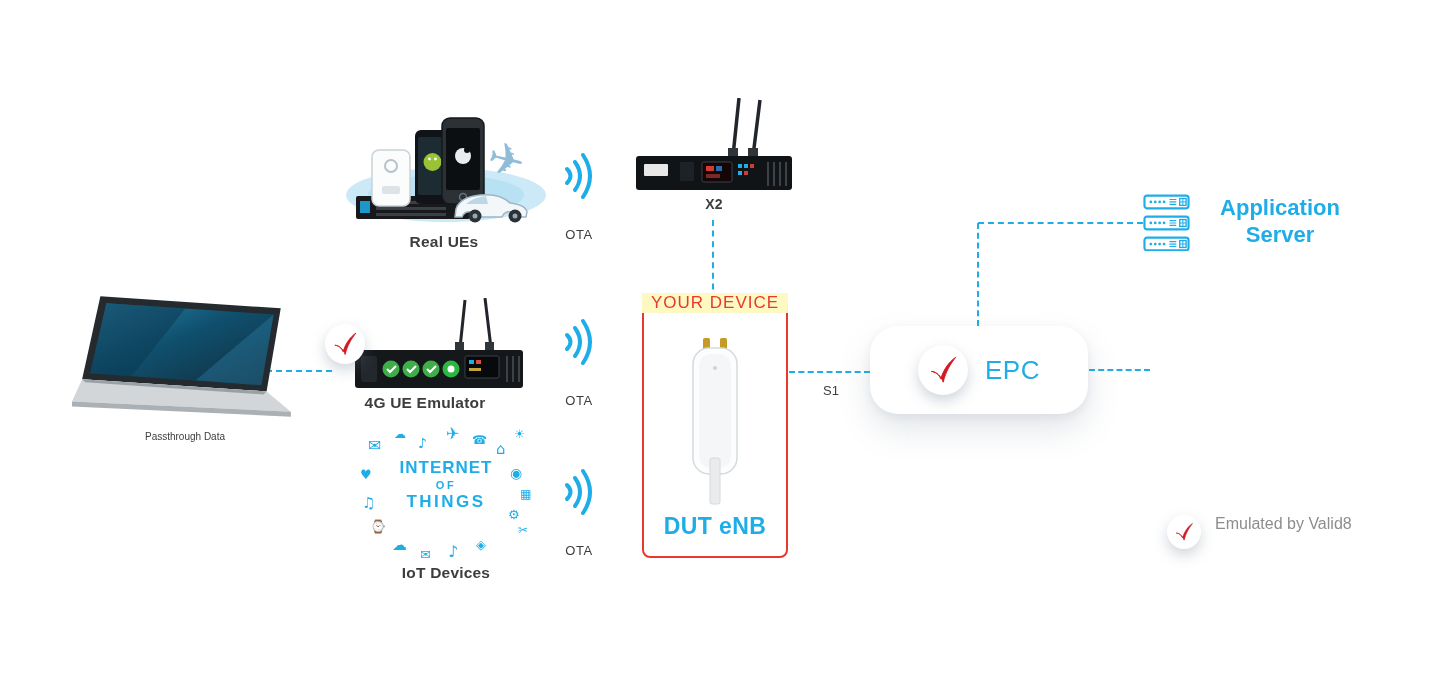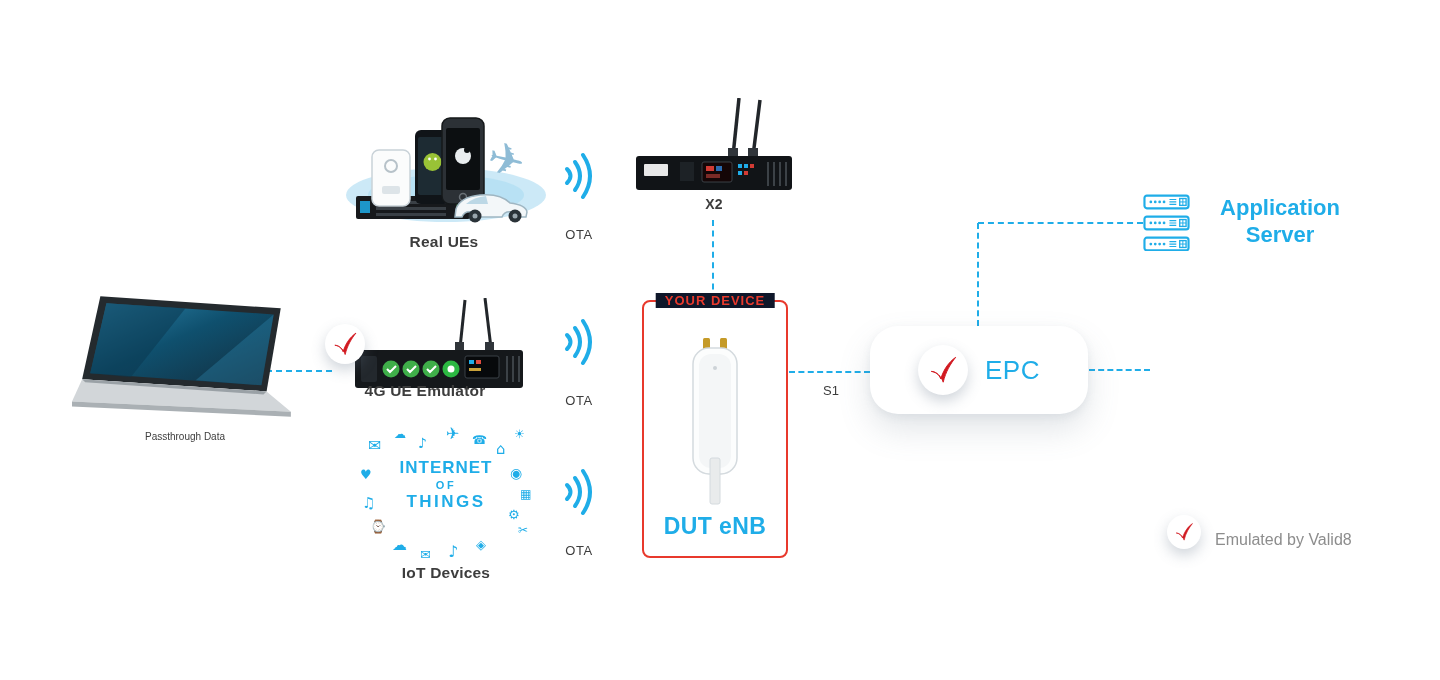--- a/index.html
+++ b/index.html
@@ -32,38 +32,38 @@
   
   .real-ues{left:338px;top:92px;width:212px;height:165px}
   .real-ues .node-label{position:absolute;left:0;right:0;top:141px}
 
   
   .laptop{left:72px;top:296px;width:228px;height:130px}
   .passthrough-label{position:absolute;left:80px;top:431px;width:210px;z-index:2}
 
   
   .emulator{left:325px;top:298px;width:200px;height:120px}
-  .emulator .node-label{position:absolute;left:0;right:0;top:84px}
+  .emulator .node-label{position:absolute;left:0;right:0;top:96px}
 
   
   .iot-cloud{left:360px;top:424px;width:172px;height:158px}
   .iot-glyph{position:absolute;color:var(--cyan);line-height:1;font-family:"DejaVu Sans",sans-serif}
   .iot-text{position:absolute;left:0;right:0;top:34px;text-align:center;color:var(--cyan);font-weight:800}
   .iot-text .l1{display:block;font-size:17px;letter-spacing:1px}
   .iot-text .l2{display:block;font-size:11px;letter-spacing:2.5px;margin:1px 0}
   .iot-text .l3{display:block;font-size:17px;letter-spacing:2.5px}
   .iot-cloud .node-label{position:absolute;left:0;right:0;bottom:0}
 
   
   .x2{left:636px;top:98px;width:156px;height:120px}
   .x2 .node-label{position:absolute;left:0;right:0;top:98px;font-size:14px}
 
   
   .your-device{position:absolute;left:642px;top:300px;width:146px;height:258px;border:2px solid var(--frame-red);border-radius:8px;background:#fff;z-index:2}
-  .frame-label{position:absolute;top:-9px;left:50%;transform:translateX(-50%);background:#0f172a;padding:0 9px;color:var(--frame-red);font-weight:bold;font-size:13px;letter-spacing:1px;white-space:nowrap}
+  .frame-label{position:absolute;top:-9px;left:50%;transform:translateX(-50%);background:#fef9c3;padding:0 9px;color:var(--frame-red);font-weight:normal;font-size:17px;letter-spacing:1px;white-space:nowrap}
   .ap-device{position:absolute;left:50%;transform:translateX(-50%);top:36px}
   .dut-label{position:absolute;bottom:16px;left:0;right:0;text-align:center;color:var(--cyan);font-size:23px;font-weight:800;letter-spacing:.4px}
 
   
   .s1-label{position:absolute;left:814px;top:383px;width:34px;z-index:2}
 
   
   .core-card{position:absolute;height:88px;background:#fff;border-radius:28px;
     box-shadow:0 16px 32px rgba(100,115,135,.18),0 3px 8px rgba(100,115,135,.10);
     display:flex;align-items:center;justify-content:center;gap:17px;z-index:3}
@@ -77,21 +77,21 @@
   .badge.lg{width:50px;height:50px}
   .badge.md{width:40px;height:40px}
   .badge.sm{width:34px;height:34px}
   .emulator .badge{position:absolute;left:0;top:26px;z-index:3}
 
   
   .app-server{position:absolute;left:1143px;top:194px;display:flex;gap:15px;align-items:flex-start;z-index:2}
   .app-server-label{color:var(--cyan);font-weight:800;font-size:22px;line-height:1.24;text-align:center;width:150px}
 
   
-  .legend{position:absolute;left:1167px;top:515px;display:flex;align-items:flex-end;gap:14px;z-index:2}
+  .legend{position:absolute;left:1167px;top:515px;display:flex;align-items:flex-start;gap:14px;z-index:2}
   .legend-text{color:var(--gray);font-size:16px}
 </style>
 </head>
 <body>
 
 <div class="stage">
 
   <div class="conn h" style="left:206px;top:370px;width:126px"></div>
   <div class="conn v" style="left:712px;top:220px;height:80px"></div>
   <div class="conn h" style="left:789px;top:371px;width:81px"></div>

